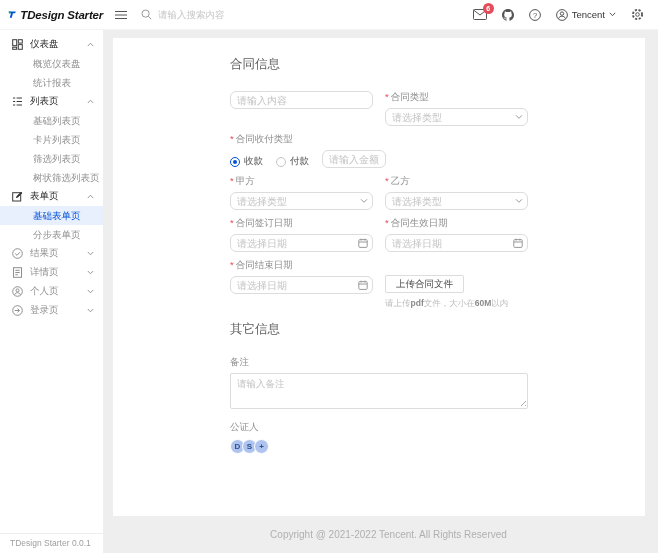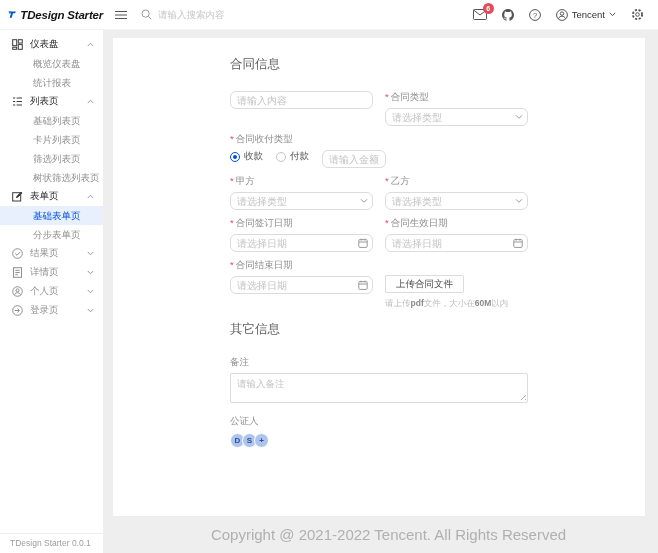--- a/index.html
+++ b/index.html
@@ -38,41 +38,41 @@
 .section-title{font-size:12.5px;color:#5e5e5e;font-weight:400;margin-bottom:18px}
 .row{display:flex;gap:12px}
 .field{width:143px;margin-bottom:7px}
 .field.full{width:298px}
 .flabel{display:block;font-size:9.5px;color:#8e8e8e;margin-bottom:4px}
 .req{color:#e34d59;margin-right:2px}
 .ctrl{position:relative}
 .tin{width:100%;height:18px;border:1px solid #dcdcdc;border-radius:6px;padding:0 6px;font-size:10px;color:#333;outline:none;font-family:inherit;background:#fff}
 .tin::placeholder{color:#c3c3c3}
 .ctrl .suffix{position:absolute;right:5px;top:50%;transform:translateY(-50%);display:flex}
-.radio-line{display:flex;align-items:flex-start;height:18px}
+.radio-line{display:flex;align-items:flex-end;height:18px}
 .radio{display:flex;align-items:center;margin-right:13px;cursor:pointer}
 .rdot{width:10px;height:10px;border:1px solid #c4c4c4;border-radius:50%;margin-right:4px;position:relative;background:#fff;flex:none}
 .radio.checked .rdot{border-color:#0052d9}
 .radio.checked .rdot::after{content:"";position:absolute;inset:2px;background:#0052d9;border-radius:50%}
 .rlabel{font-size:9.5px;color:#4b4b4b}
 .amount{width:64px}
 .upload-col{margin-top:16px}
 .upload-btn{display:inline-block;border:1px solid #dcdcdc;border-radius:2px;background:#fff;font-size:9.5px;color:#4b4b4b;padding:0 10px;height:18px;cursor:pointer;font-family:inherit}
 .upload-hint{margin-top:5px;font-size:8.5px;color:#bdbdbd}
 .upload-hint b{color:#8a8a8a}
 .section2{margin-top:11px}
 .tta-wrap{position:relative;width:298px}
-.tta{width:100%;height:30px;border:1px solid #dcdcdc;border-radius:2px;padding:4px 6px;font-size:9.5px;font-family:inherit;resize:none;outline:none;color:#333;display:block}
+.tta{width:100%;height:36px;border:1px solid #dcdcdc;border-radius:2px;padding:4px 6px;font-size:9.5px;font-family:inherit;resize:none;outline:none;color:#333;display:block}
 .tta::placeholder{color:#c3c3c3}
 .resize-handle{position:absolute;right:2px;bottom:3px;width:7px;height:7px;background:linear-gradient(315deg,#aaa 0 1px,transparent 1px 3px,#aaa 3px 4px,transparent 4px);pointer-events:none}
 .notary{margin-top:12px}
 .avatars{display:flex;margin-top:5px}
 .avatar{width:15px;height:15px;border-radius:50%;background:#aec4ee;color:#2d4f94;font-size:8px;display:flex;align-items:center;justify-content:center;font-weight:bold;border:1px solid #fff;cursor:pointer}
 .avatar+.avatar{margin-left:-3px}
-.content-footer{position:absolute;bottom:0;left:16px;right:0;height:37px;display:flex;align-items:center;justify-content:center;font-size:15px;color:#b0b0b0}
+.content-footer{position:absolute;bottom:0;left:16px;right:0;height:37px;display:flex;align-items:center;justify-content:center;font-size:10px;color:#b0b0b0}
 svg{display:block}
 </style>
 </head>
 <body>
 
 <div class="header">
   <div class="logo">
     <svg width="13" height="13" viewBox="0 0 14 14">
       <path d="M1.2 2 L13 2 L12 5 L8.3 5 L6.3 12.5 L3 12.5 L5 5 L1.7 5 Z" fill="#0052d9"></path>
       <path d="M1.2 2 L5 2 L4.2 5 L1.7 5 Z" fill="#00a870"></path>

